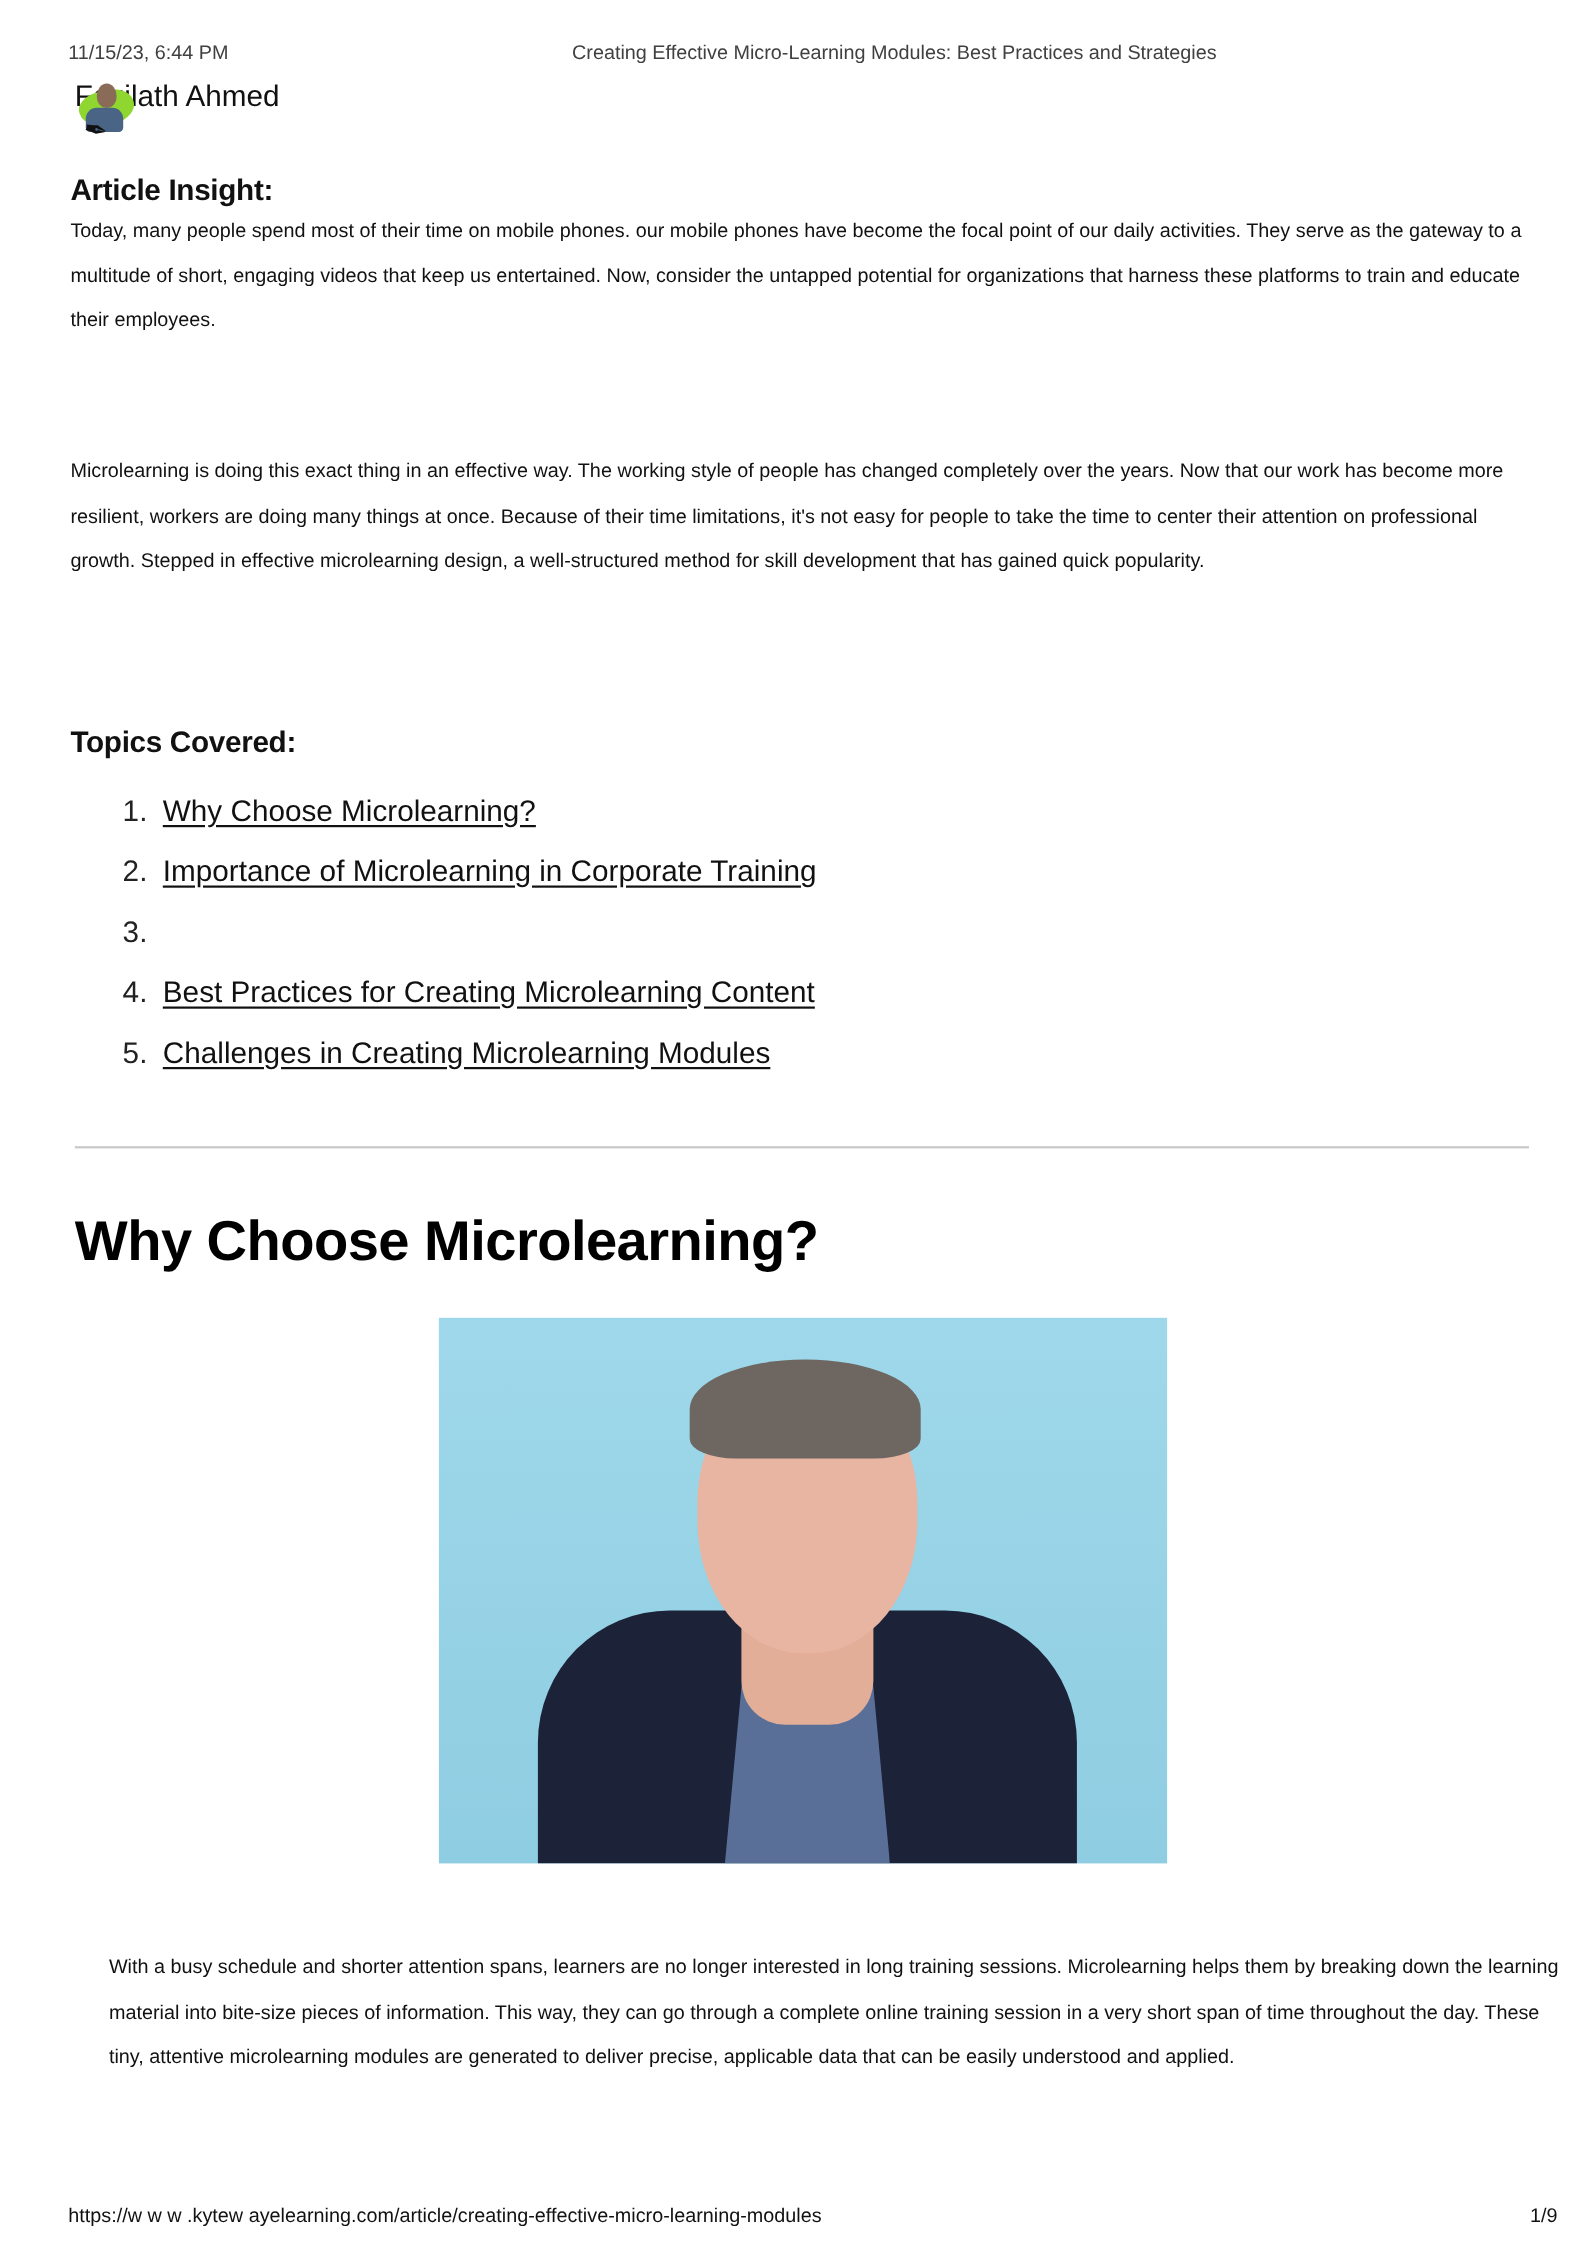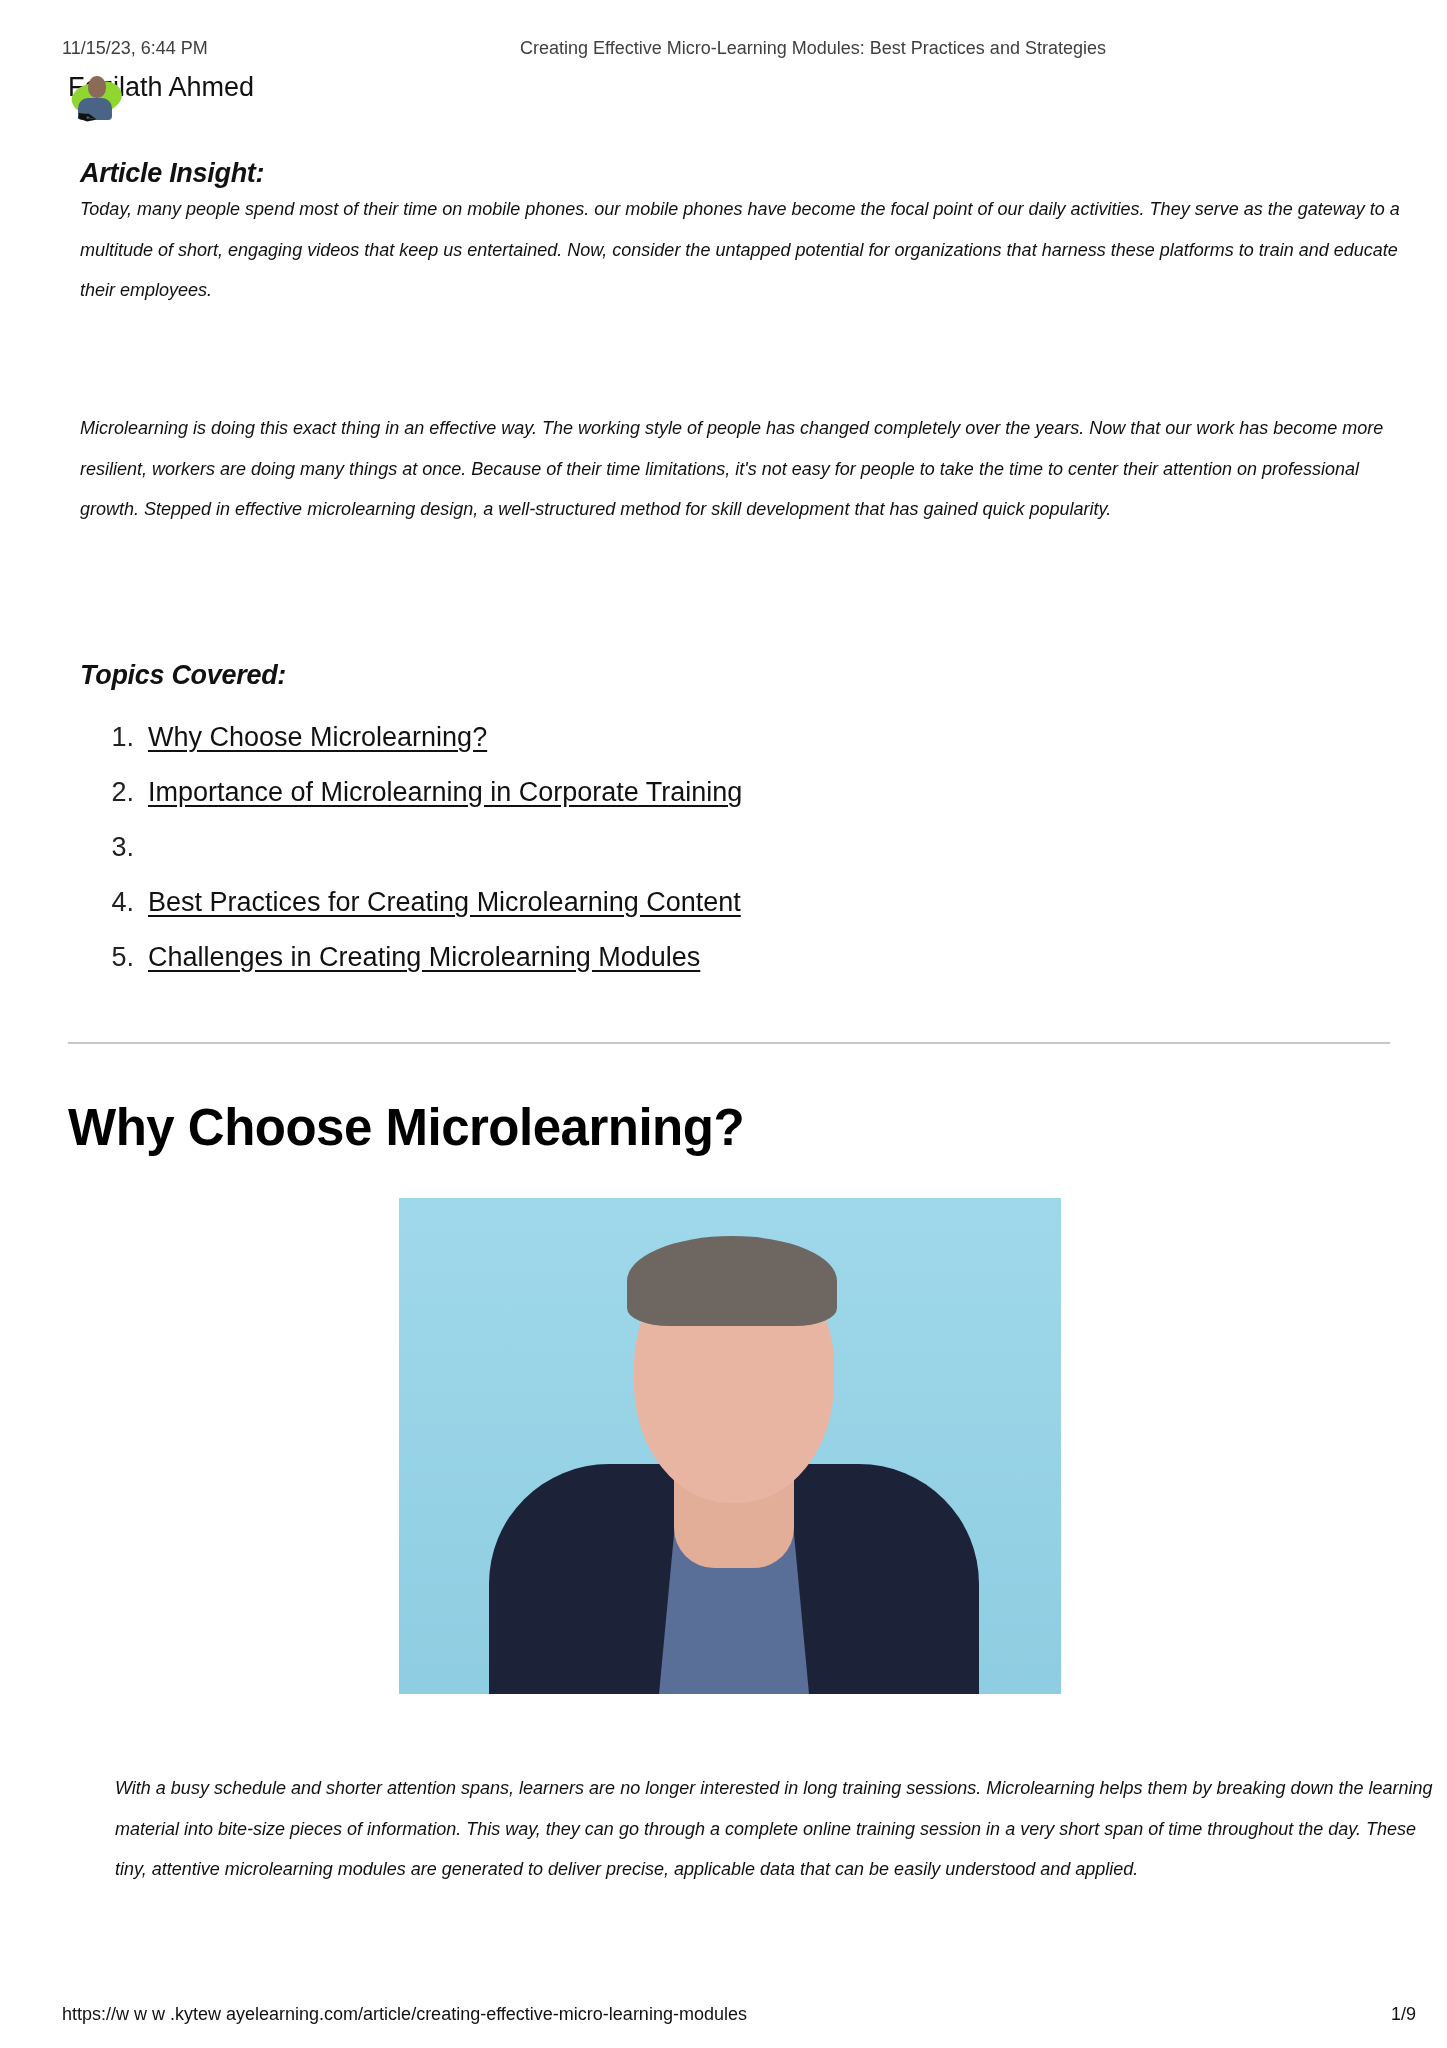--- a/index.html
+++ b/index.html
@@ -7,21 +7,21 @@
   .print-header { position:absolute; top:38px; left:0; width:1447px; height:24px; font-family:"Liberation Sans", sans-serif; font-size:18px; color:#404040; }
   .print-header .date { position:absolute; left:62px; top:0; }
   .print-header .title { position:absolute; left:520px; top:0; }
   .author { position:absolute; top:72px; left:68px; height:56px; display:flex; align-items:flex-start;flex-direction:column; }
   .avatar { width:58px; height:52px; position:relative; margin-right:22px; }
   .avatar .splash { position:absolute; left:4px; top:10px; width:50px; height:32px; background:#8fd630; border-radius:40% 55% 45% 60%; transform:rotate(-18deg); }
   .avatar .head { position:absolute; left:20px; top:4px; width:18px; height:22px; background:#8a6b57; border-radius:50% 50% 45% 45%; }
   .avatar .body { position:absolute; left:10px; top:26px; width:34px; height:22px; background:#4a6486; border-radius:10px 10px 4px 4px; }
   .author-name { font-size:27px; color:#111; }
   .quill { margin-left:8px; font-size:26px; display:inline-block; transform:rotate(12deg); }
-  .content { position:absolute; left:80px; width:1320px;font-style:italic; }
+  .content { position:absolute; left:64px; width:1320px; }
   .label { font-size:27px; font-weight:bold; color:#111; letter-spacing:-0.3px; }
   .para { font-size:18px; line-height:40.5px; color:#111; }
   .insight { top:158px; }
   .p2 { top:408px; }
   .topics-label { top:660px; }
   ol.topics { position:absolute; left:68px; top:722px; margin:0; padding:0; list-style:none; }
   ol.topics li { font-size:27px; height:55px; display:flex; }
   ol.topics li .num { width:80px; text-align:right; padding-right:14px; box-sizing:border-box; color:#222; }
   ol.topics li a { color:#111; text-decoration:underline; text-underline-offset:4px; cursor:pointer; }
   hr.divider { position:absolute; left:68px; top:1042px; width:1322px; margin:0; border:0; border-top:2px solid #c8c8c8; }

